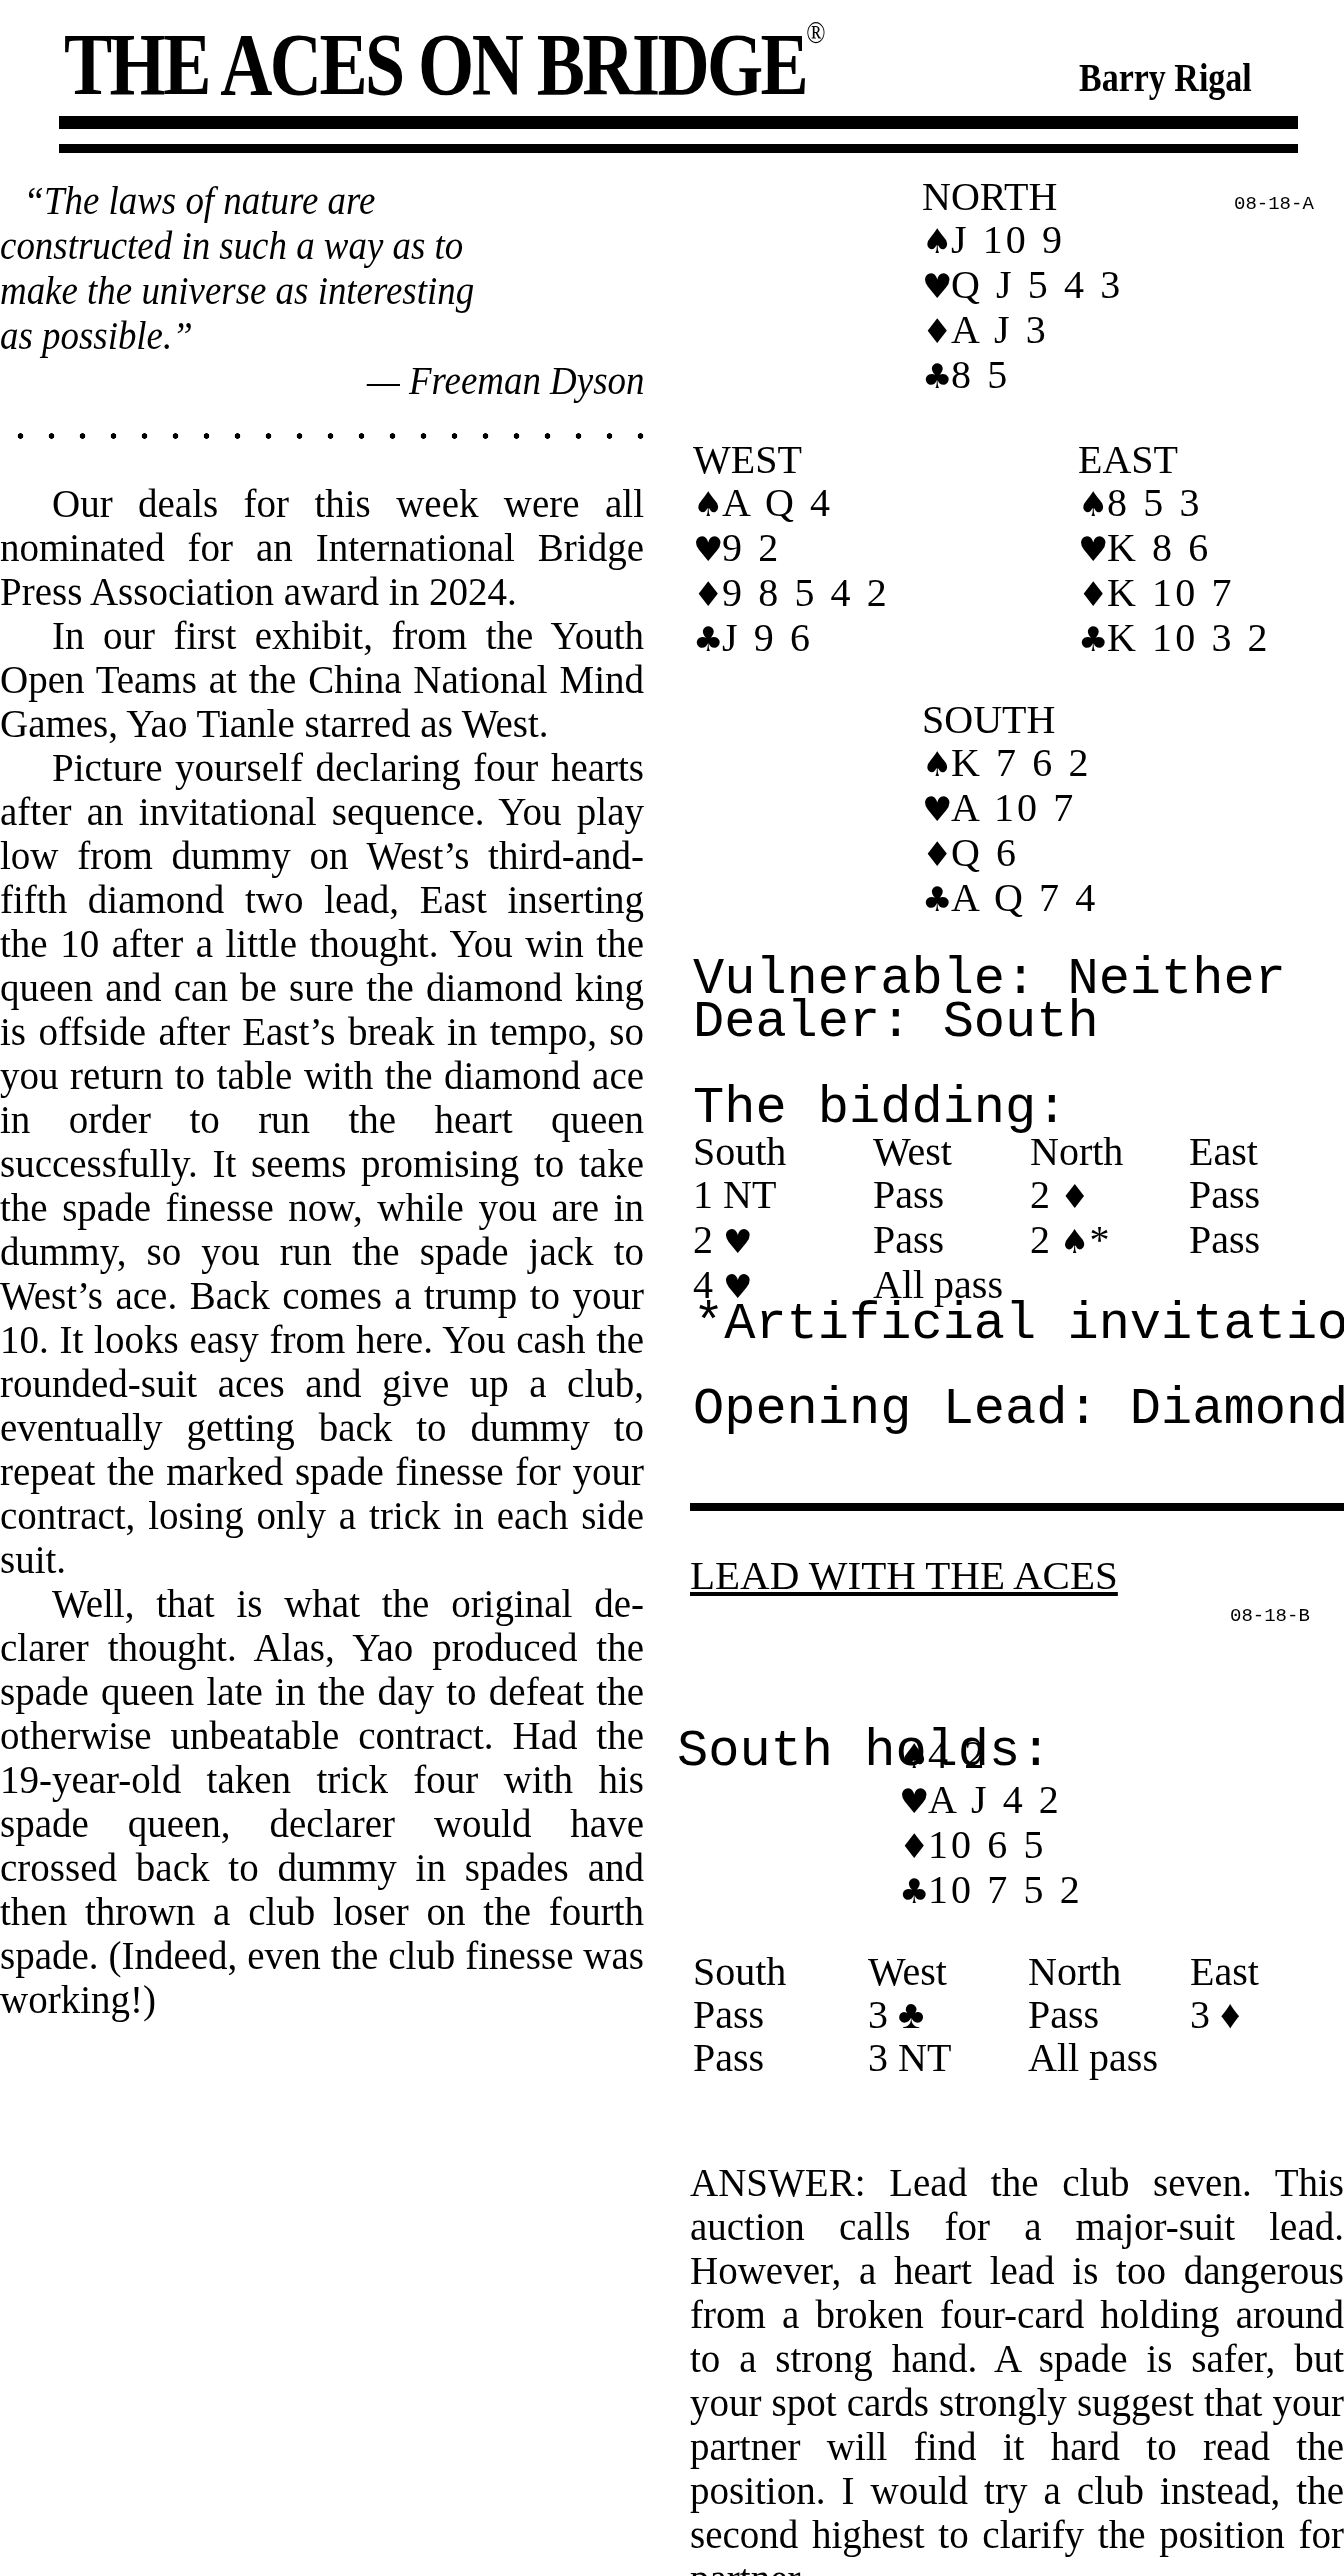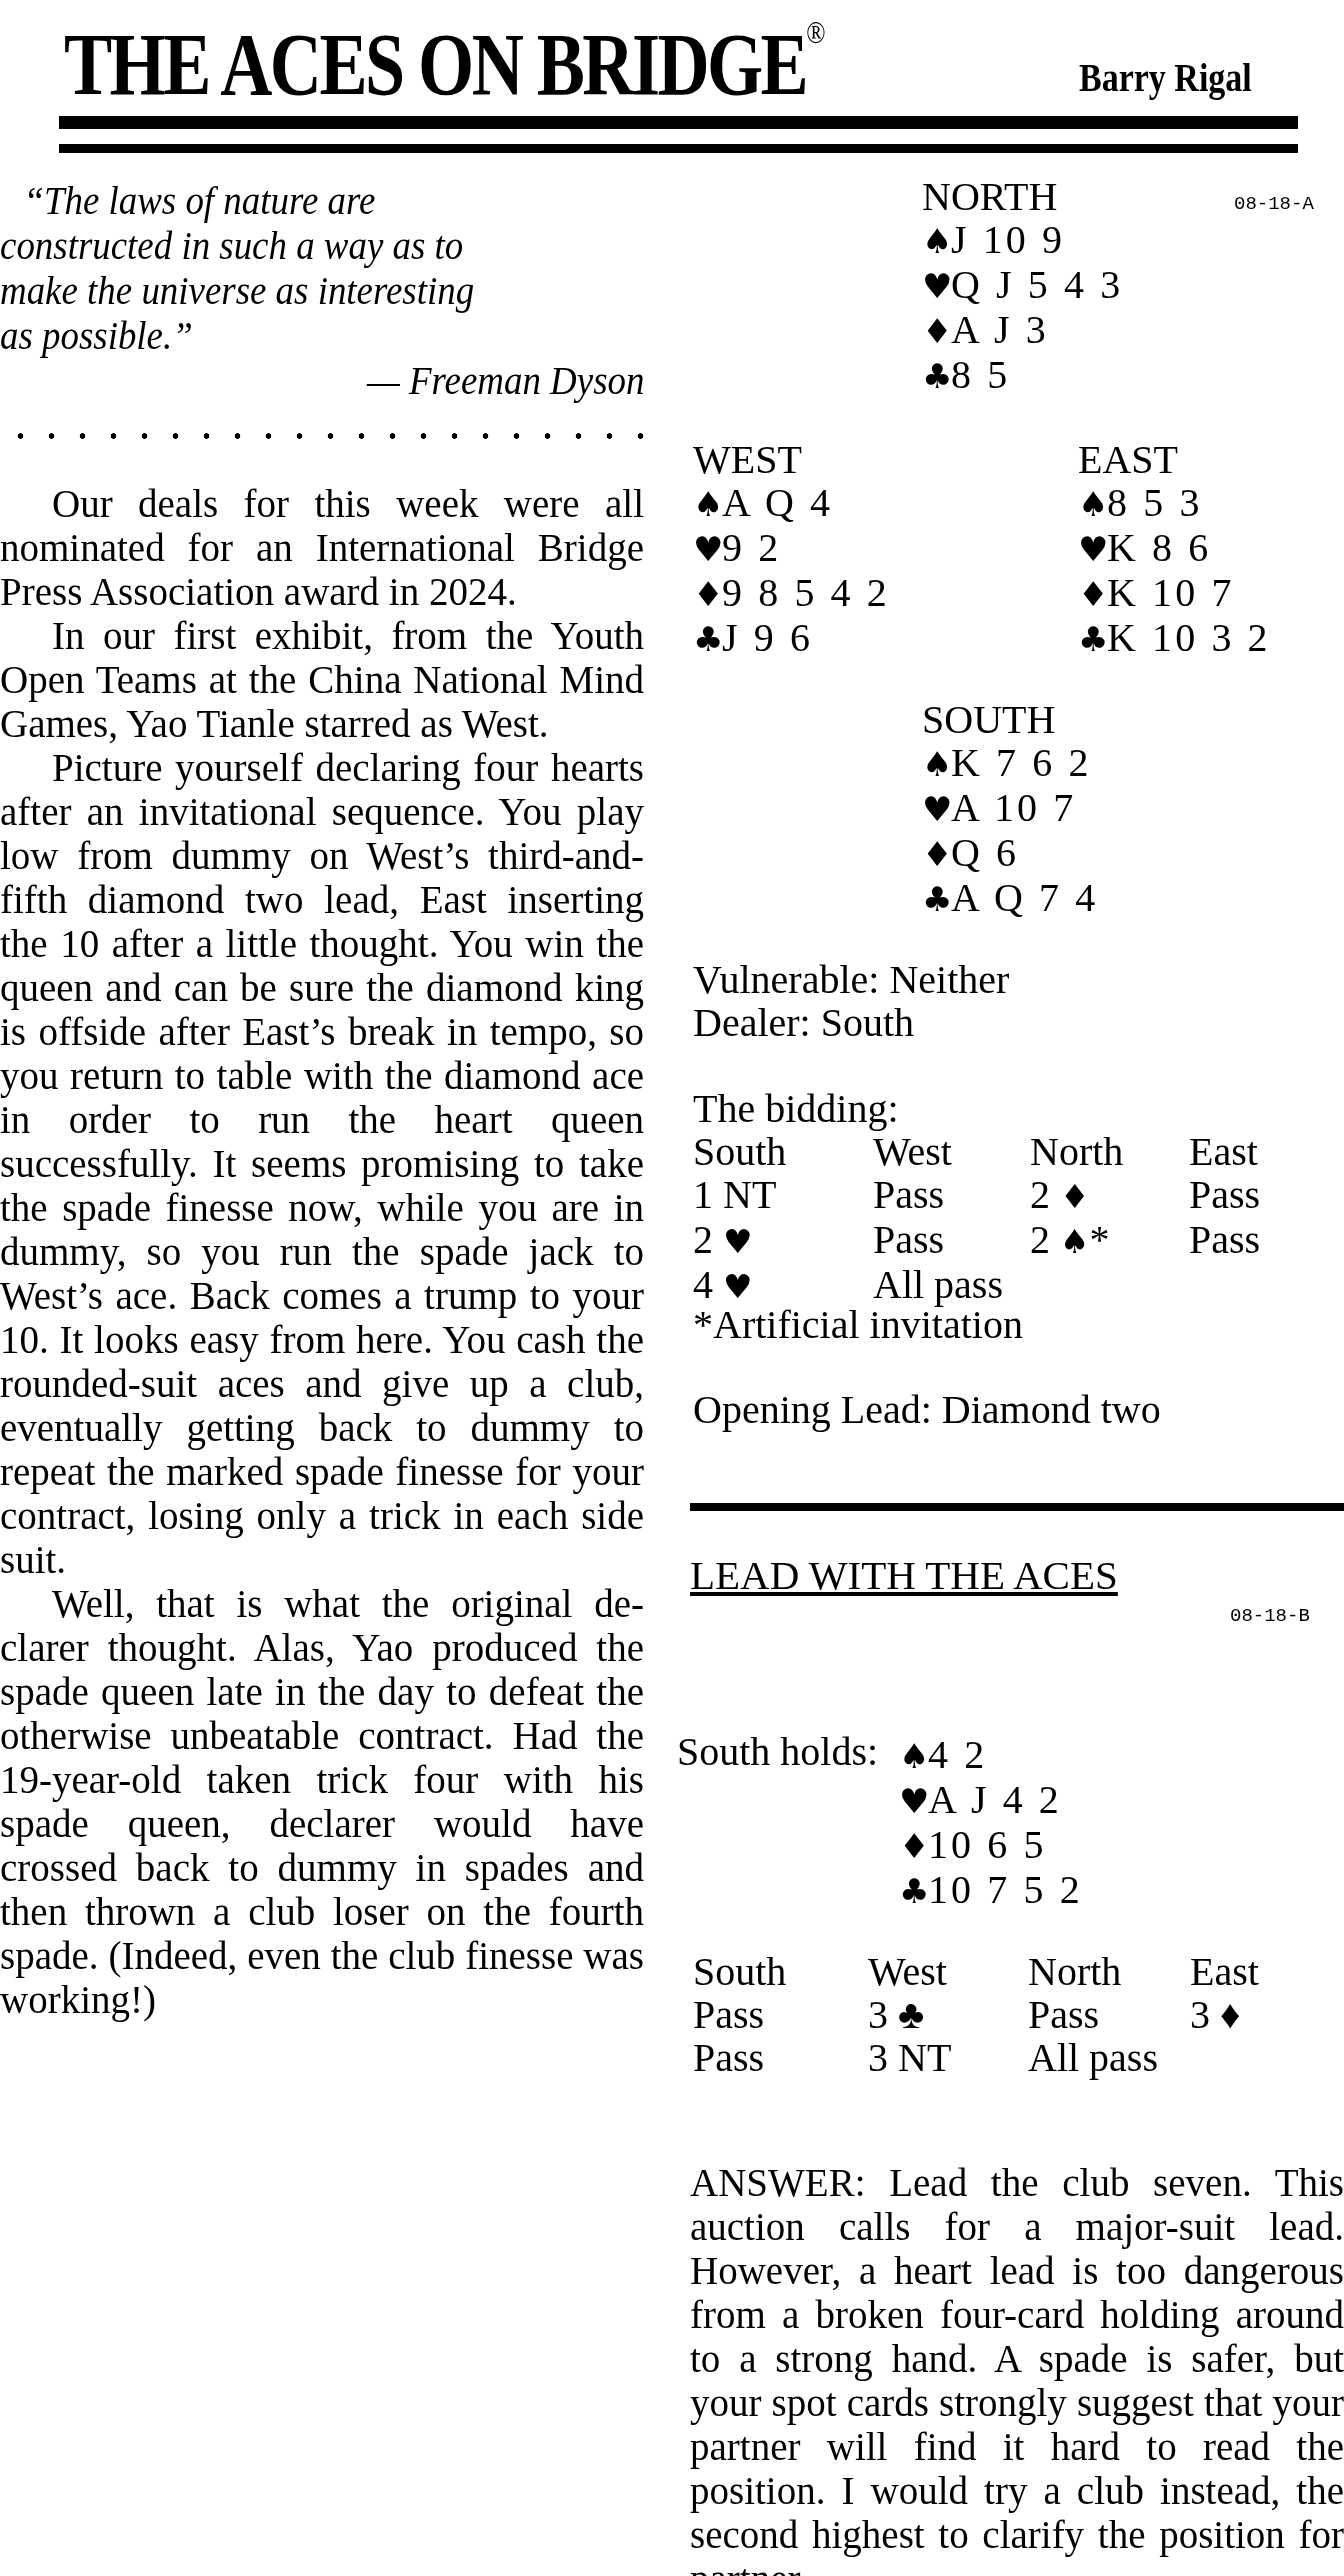--- a/index.html
+++ b/index.html
@@ -17,21 +17,21 @@
 
   .body-col { left:0; top:482px; width:644px; font-family:"Liberation Serif",serif; font-size:39px; line-height:44px; text-align:justify; }
   .body-col p { margin:0; text-indent:52px; hyphens:manual; }
   .code-id { font-family:Liberation Mono, monospace; font-size:19px; white-space:nowrap; }
 
   .hand { font-family:"Liberation Serif",serif; font-size:40px; line-height:43px; white-space:nowrap; }
   .hand .dir { display:block; }
   .hand .row { display:block; letter-spacing:3.1px; }
   .suit { display:inline-block; width:29px; font-family:"DejaVu Sans",sans-serif; font-size:34px; }
 
-  .info { font-family:Liberation Serif, serif; font-size:40px; line-height:43px; white-space:nowrap; }
+  .info { font-family:Liberation Mono, monospace; font-size:52px; line-height:43px; white-space:nowrap; }
   table.bids { border-collapse:collapse; font-family:"Liberation Serif",serif; font-size:40px; line-height:43px; }
   table.bids td { padding:0; vertical-align:top; white-space:nowrap; }
   .bsuit { font-family:"DejaVu Sans",sans-serif; font-size:33px; }
 
   .rule-right { left:690px; width:654px; top:1503px; height:8.2px; background:#000; }
   .section2-title { left:690px; top:1551px; font-family:"Liberation Serif",serif; font-size:41px; white-space:nowrap;text-decoration:underline; }
 
   .answer { left:690px; top:2161px; width:654px; font-family:"Liberation Serif",serif; font-size:39px; line-height:44px; text-align:justify; }
 </style>
 </head>

